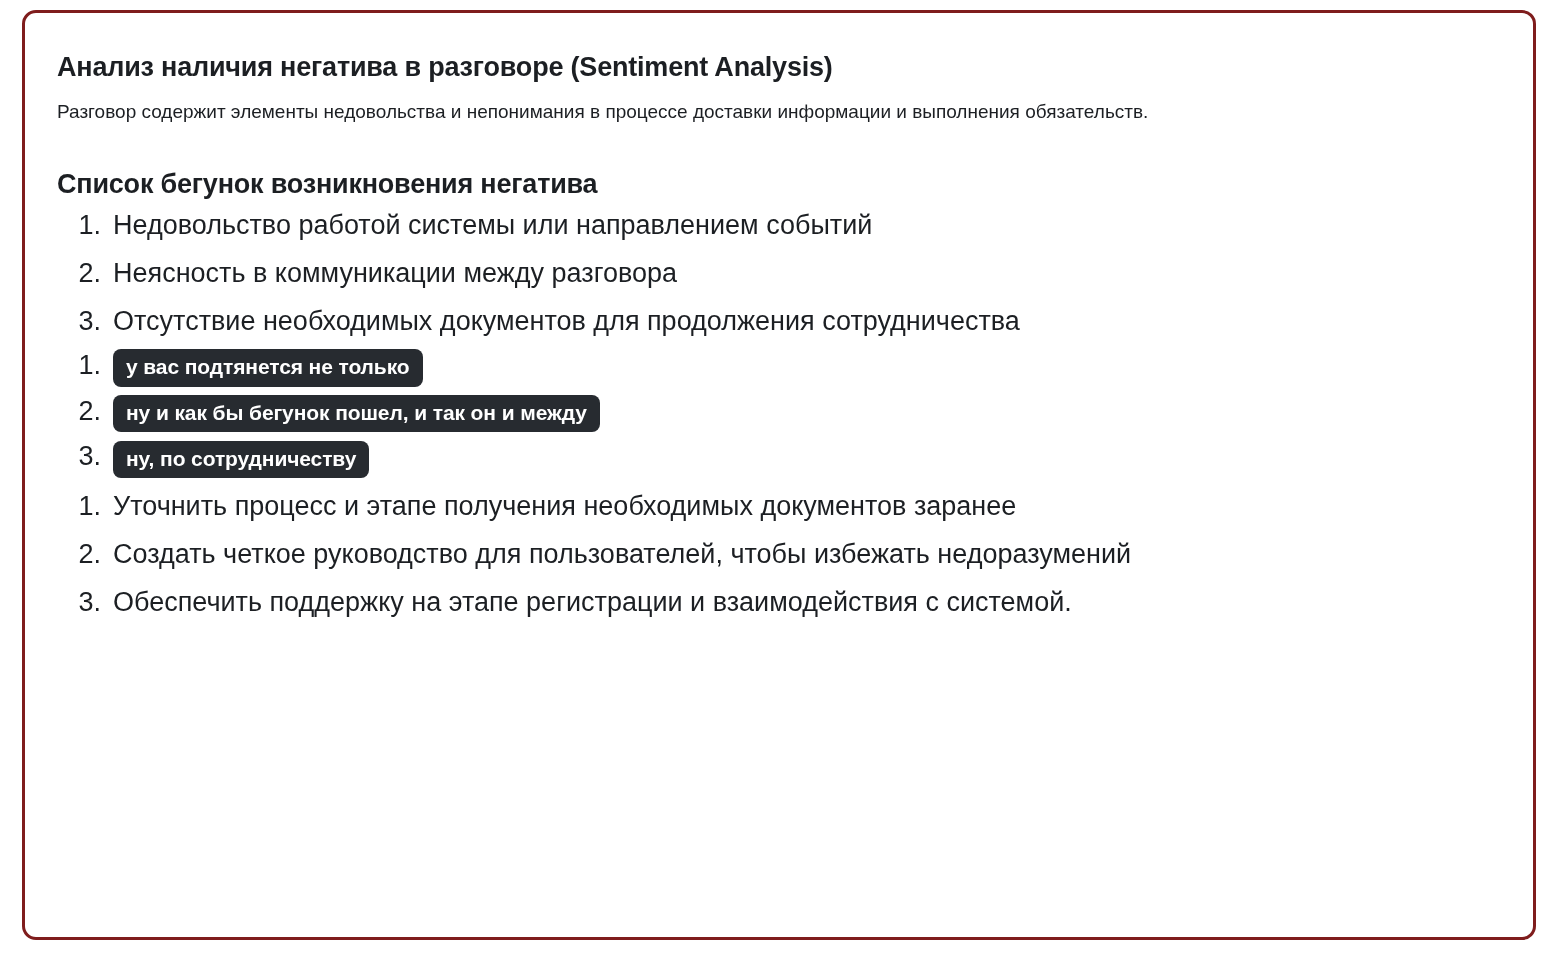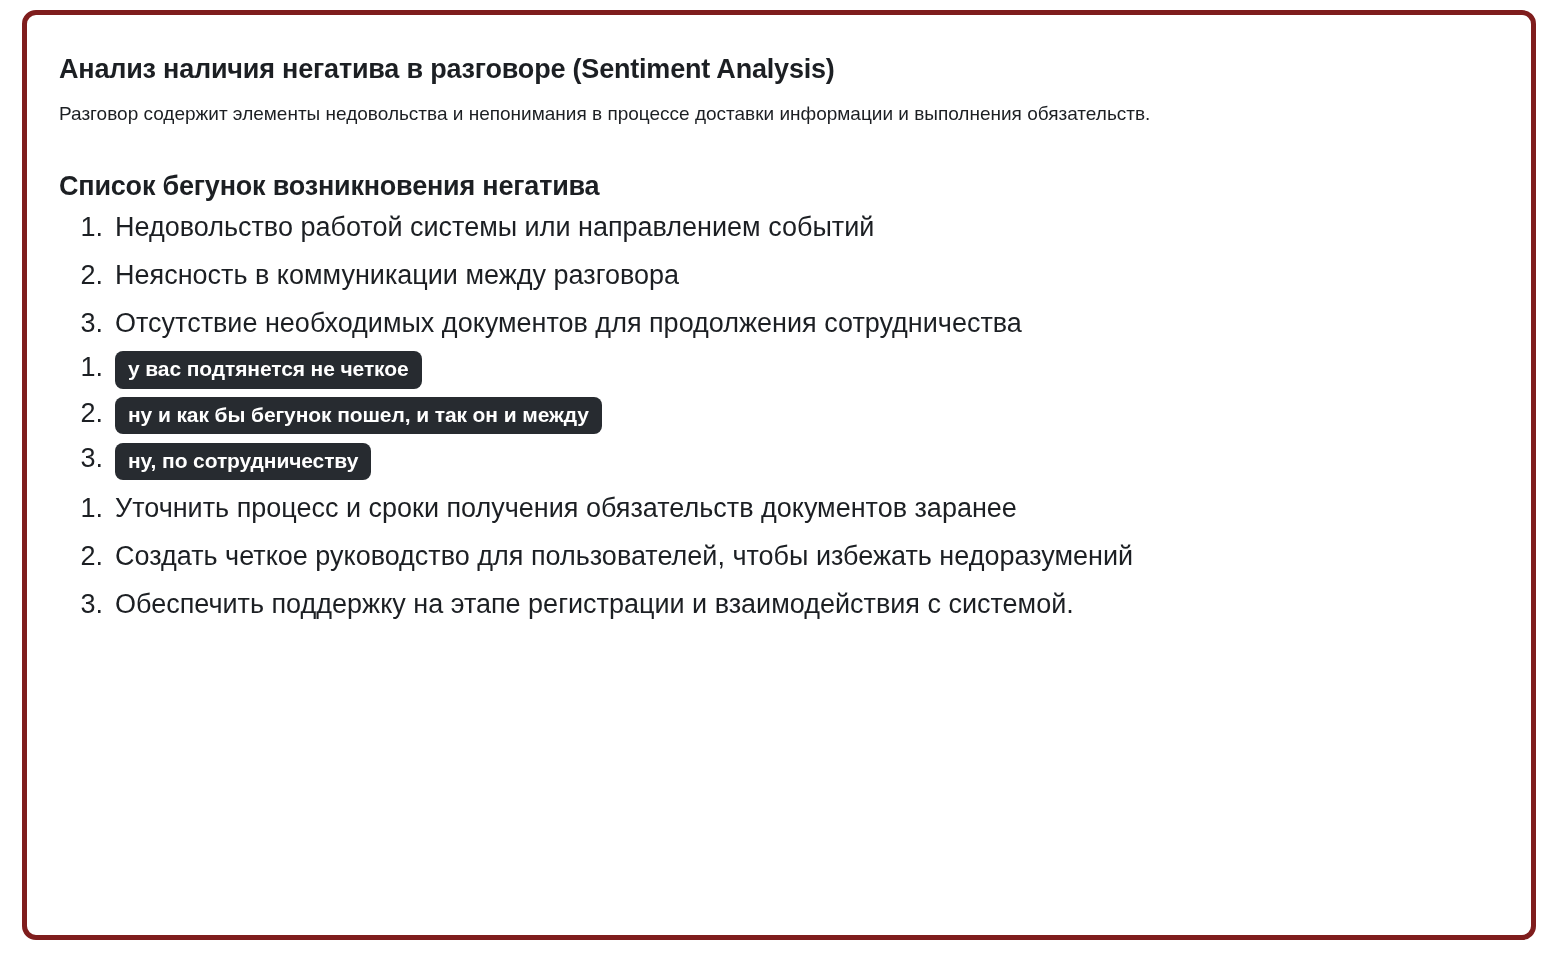--- a/index.html
+++ b/index.html
@@ -12,21 +12,21 @@
   }
 
   .card {
     position: absolute;
     left: 22px;
     top: 10px;
     width: 1514px;
     height: 930px;
     box-sizing: border-box;
     background: #ffffff;
-    border: 5px solid #7f1d1d;
+    border: 3px solid #7f1d1d;
     border-radius: 14px;
     padding: 38px 44px 30px 32px;
   }
 
   .h {
     font-size: 27px;
     font-weight: bold;
     color: #1c1f23;
     letter-spacing: -0.2px;
     line-height: 1.2;
@@ -103,33 +103,33 @@
     <li>
         <span>Неясность в коммуникации между разговора</span>
       </li>
     <li>
         <span>Отсутствие необходимых документов для продолжения сотрудничества</span>
       </li>
   </ol>
 
   <ol class="list phrases">
     <li>
-        <span class="chip">у вас подтянется не четкое</span>
+        <span class="chip">у вас подтянется не только</span>
       </li>
     <li>
         <span class="chip">ну и как бы бегунок пошел, и так он и между</span>
       </li>
     <li>
         <span class="chip">ну, по сотрудничеству</span>
       </li>
   </ol>
 
   <ol class="list">
     <li>
-        <span>Уточнить процесс и сроки получения обязательств документов заранее</span>
+        <span>Уточнить процесс и этапе получения необходимых документов заранее</span>
       </li>
     <li>
         <span>Создать четкое руководство для пользователей, чтобы избежать недоразумений</span>
       </li>
     <li>
         <span>Обеспечить поддержку на этапе регистрации и взаимодействия с системой.</span>
       </li>
   </ol>
 
 </div>

